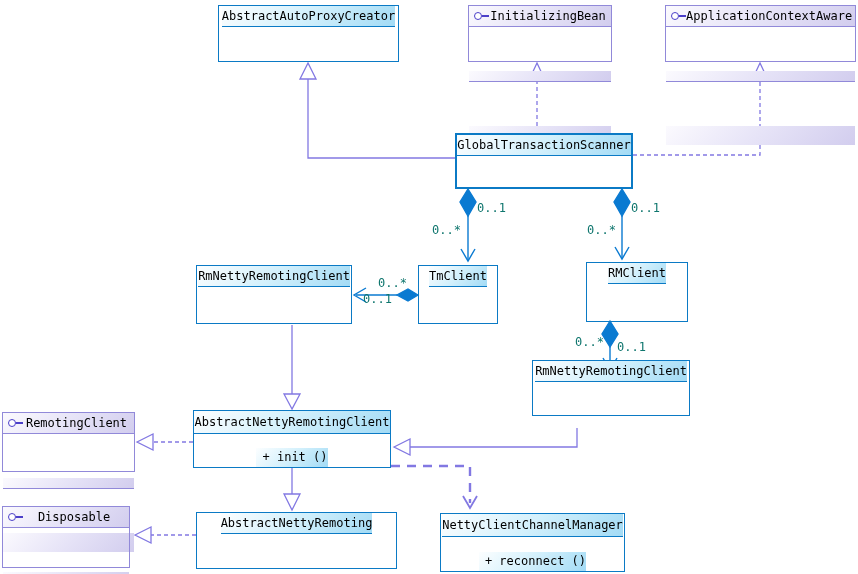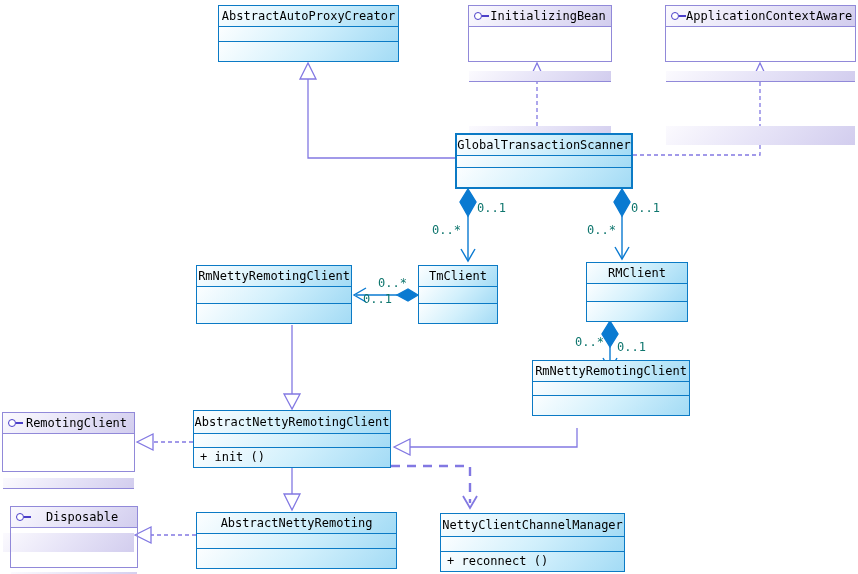--- a/index.html
+++ b/index.html
@@ -5,21 +5,21 @@
   html,body { margin:0; padding:0; background:#fff; }
   #canvas {
     position:relative; width:858px; height:574px; background:#ffffff;
     font-family:"DejaVu Sans Mono","Liberation Mono",monospace;
     overflow:hidden;
   }
   .cls {
     position:absolute; display:flex; flex-direction:column;
     font-size:12px; color:#000; box-sizing:border-box;
   }
-  .cls.blue { border:1px solid #0b7ac5; }
+  .cls.blue { border:1px solid #0b7ac5;align-items:center; }
   .cls.blue.thick { border-width:2px; }
   .cls.blue .comp {
     background:linear-gradient(135deg,#fcfeff 0%,#d2f0fc 50%,#a3dbf5 100%);
     border-bottom:1px solid #0b7ac5;
   }
   .cls.purple { border:1px solid #9189d9;gap:44px; }
   .cls.purple .comp {
     background:linear-gradient(135deg,#fbfafe 0%,#e6e3f7 50%,#d2cdee 100%);
     border-bottom:1px solid #9189d9;
   }
@@ -187,21 +187,21 @@
 
   <div class="cls purple" style="left:2px;top:412px;width:133px;height:60px">
     <div class="comp cls-title with-icon">
       <span class="lollipop"></span>
       <span class="cls-name">RemotingClient</span>
     </div>
     <div class="comp cls-attrs"></div>
     <div class="comp cls-ops"></div>
   </div>
 
-  <div class="cls purple" style="left:10px;top:506px;width:128px;height:62px">
+  <div class="cls purple" style="left:2px;top:506px;width:128px;height:62px">
     <div class="comp cls-title with-icon">
       <span class="lollipop"></span>
       <span class="cls-name">Disposable</span>
     </div>
     <div class="comp cls-attrs"></div>
     <div class="comp cls-ops"></div>
   </div>
 
   <div class="cls blue" style="left:196px;top:512px;width:201px;height:57px">
     <div class="comp cls-title">AbstractNettyRemoting</div>

